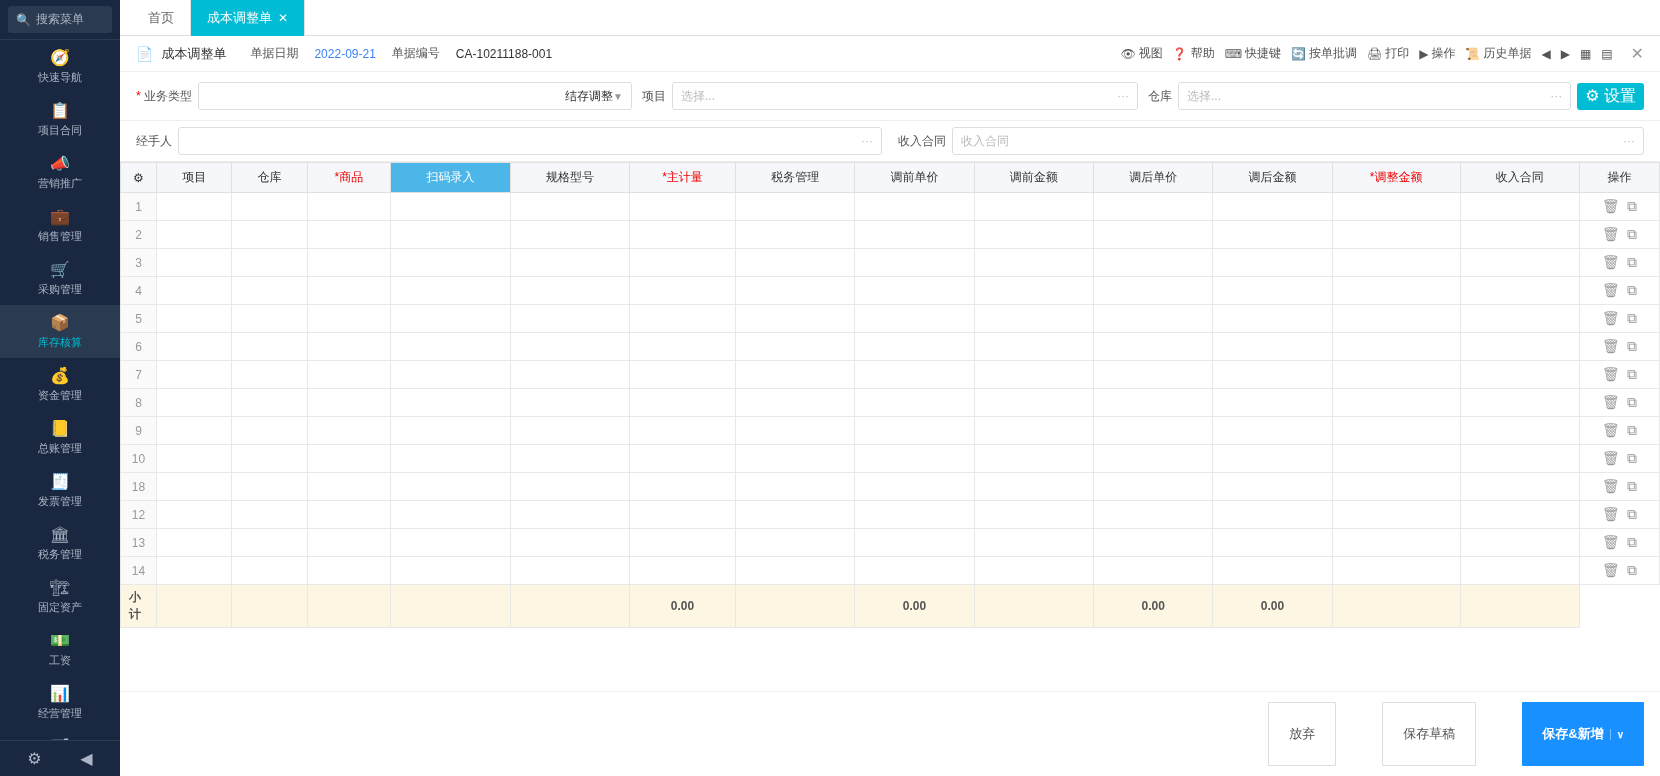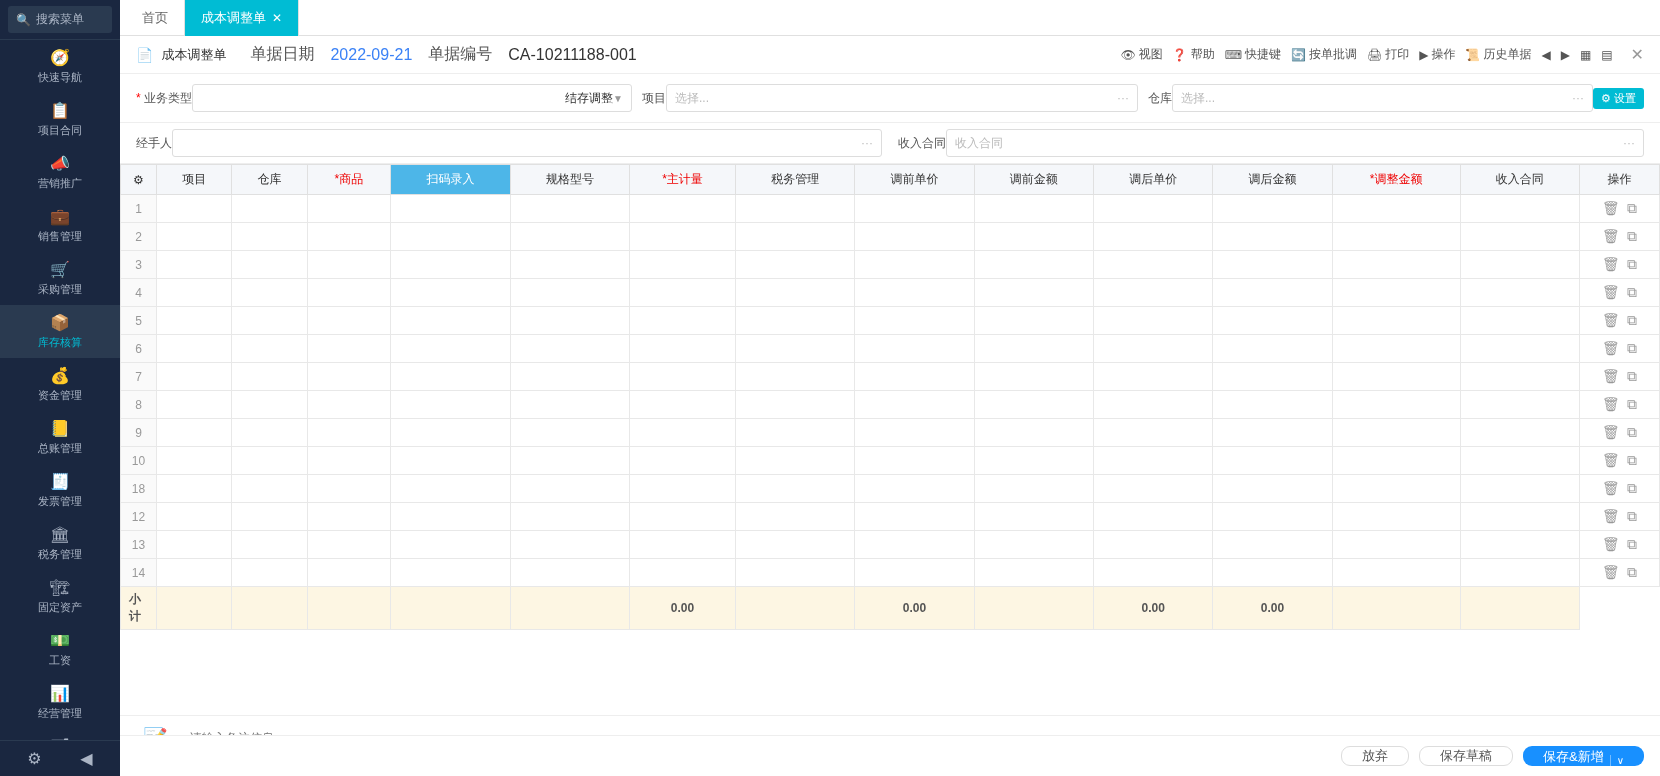--- a/index.html
+++ b/index.html
@@ -11,39 +11,39 @@
     .sidebar-search-btn { width: 100%; background: #2a3a50; border: none; color: #aab4c4; padding: 5px 8px; border-radius: 3px; cursor: pointer; font-size: 12px; display: flex; align-items: center; gap: 5px; }
     .sidebar-item { display: flex; flex-direction: column; align-items: center; padding: 8px 4px; cursor: pointer; color: #aab4c4; font-size: 11px; gap: 3px; }
     .sidebar-item.active { background: #2a3a50; color: #00bcd4; }
     .sidebar-item-icon { font-size: 16px; }
     .sidebar-bottom { margin-top: auto; border-top: 1px solid #2a3a50; display: flex; align-items: center; justify-content: space-around; padding: 8px; }
 
     
     .main-content { flex: 1; display: flex; flex-direction: column; overflow: hidden; background: #f0f2f5; }
 
     
-    .tab-bar { background: #fff; display: flex; align-items: center; height: 36px; border-bottom: 1px solid #e0e0e0; padding-left: 6px; flex-shrink: 0; }
+    .tab-bar { background: #fff; display: flex; align-items: center; height: 36px; border-bottom: 1px solid #e0e0e0; padding-left: 12px; flex-shrink: 0; }
     .tab-item { padding: 0 16px; height: 36px; display: flex; align-items: center; cursor: pointer; font-size: 13px; color: #666; border-right: 1px solid #e0e0e0; gap: 6px; }
     .tab-item.active { background: #00bcd4; color: #fff; }
     .tab-close { font-size: 12px; cursor: pointer; }
     .tab-home { padding: 0 16px; height: 36px; display: flex; align-items: center; cursor: pointer; font-size: 13px; color: #666; border-right: 1px solid #e0e0e0; }
 
     
     .form-container { background: #fff; flex: 1; display: flex; flex-direction: column; overflow: hidden; padding: 0; }
     .form-header { padding: 8px 16px; border-bottom: 1px solid #eee; display: flex; align-items: center; gap: 16px; flex-shrink: 0; }
     .form-header-title { display: flex; align-items: center; gap: 8px; font-size: 13px; color: #333; }
-    .form-header-meta { display: flex; align-items: center; gap: 16px; font-size: 16px; color: #555; margin-left: 8px; }
+    .form-header-meta { display: flex; align-items: center; gap: 16px; font-size: 12px; color: #555; margin-left: 8px; }
     .form-header-meta span { display: flex; align-items: center; gap: 4px; }
     .form-header-actions { margin-left: auto; display: flex; align-items: center; gap: 10px; font-size: 12px; color: #555; }
     .action-btn { cursor: pointer; color: #555; display: flex; align-items: center; gap: 3px; }
     .close-btn { font-size: 16px; cursor: pointer; color: #999; margin-left: 8px; }
 
     
     .form-fields { padding: 10px 16px; border-bottom: 1px solid #eee; display: flex; flex-wrap: wrap; gap: 10px; flex-shrink: 0; }
-    .field-group { display: flex; align-items: center; gap: 0; min-width: 300px; flex: 1; }
+    .field-group { display: flex; align-items: center; gap: 6px; min-width: 300px; flex: 1; }
     .field-label { color: #555; font-size: 12px; white-space: nowrap; }
     .field-label.required::before { content: "* "; color: #f00; }
     .field-input { flex: 1; border: 1px solid #ddd; border-radius: 3px; padding: 4px 8px; font-size: 12px; display: flex; align-items: center; justify-content: space-between; min-height: 28px; background: #fff; cursor: pointer; }
     .field-input-filled { background: #fff; color: #333; justify-content: flex-end; }
     .field-input-placeholder { color: #bbb; }
     .field-input .arrow { color: #999; font-size: 10px; }
 
     .form-fields2 { padding: 6px 16px; border-bottom: 1px solid #eee; display: flex; gap: 16px; flex-shrink: 0; }
 
     
@@ -60,24 +60,24 @@
 
     
     .bottom-bar { padding: 10px 16px; background: #fff; border-top: 1px solid #eee; flex-shrink: 0; }
     .notes-area { display: flex; align-items: flex-start; gap: 10px; }
     .notes-icon { display: flex; flex-direction: column; align-items: center; gap: 2px; font-size: 10px; color: #666; }
     .notes-icon-img { font-size: 20px; }
     .notes-input { flex: 1; border: none; outline: none; color: #bbb; font-size: 12px; padding: 4px; resize: none; height: 40px; }
 
     
     .footer-btns { position: fixed; bottom: 0; right: 0; padding: 10px 16px; background: #fff; border-top: 1px solid #eee; display: flex; gap: 10px; justify-content: flex-end; width: calc(100% - 120px); }
-    .btn { padding: 0 20px; border-radius: 9px; border: none; cursor: pointer; font-size: 13px; }
+    .btn { padding: 22px 20px; border-radius: 1px; border: none; cursor: pointer; font-size: 13px; margin-left: 36px; }
     .btn-default { background: #fff; border: 1px solid #ddd; color: #555; }
     .btn-outline { background: #fff; border: 1px solid #ddd; color: #555; }
-    .btn-primary { background: #1890ff; color: #fff; display: flex; align-items: flex-end; gap: 6px; }
+    .btn-primary { background: #1890ff; color: #fff; display: flex; align-items: center; gap: 6px; font-weight: bold; }
     .btn-primary .arrow-down { font-size: 10px; border-left: 1px solid rgba(255,255,255,0.4); padding-left: 6px; }
 
     
     .sidebar-nav { flex: 1; overflow-y: auto; overflow-x: hidden; }
     .sidebar-nav::-webkit-scrollbar { width: 3px; }
     .sidebar-nav::-webkit-scrollbar-thumb { background: #3a4a60; }
 
     .table-wrapper::-webkit-scrollbar { height: 6px; width: 6px; }
     .table-wrapper::-webkit-scrollbar-thumb { background: #ccc; border-radius: 3px; }
   </style>
@@ -210,21 +210,21 @@
           <span class="field-input-placeholder">选择...</span>
           <span style="color:#bbb">···</span>
         </div>
       </div>
       <div class="field-group">
         <span class="field-label">仓库</span>
         <div class="field-input" style="min-width:200px">
           <span class="field-input-placeholder">选择...</span>
           <span style="color:#bbb">···</span>
         </div>
-        <button style="background:#00bcd4;border:none;color:#fff;padding:3px 8px;border-radius:3px;cursor:pointer;font-size:11px">⚙ <span>设置</span></button>
+        <button style="background:#00bcd4;border:none;color:#fff;padding:3px 8px;border-radius:3px;cursor:pointer;font-size:16px">⚙ <span>设置</span></button>
       </div>
     </div>
 
     <div class="form-fields2">
       <div class="field-group">
         <span class="field-label">经手人</span>
         <div class="field-input" style="min-width:200px">
           <span></span>
           <span style="color:#bbb">···</span>
         </div>

